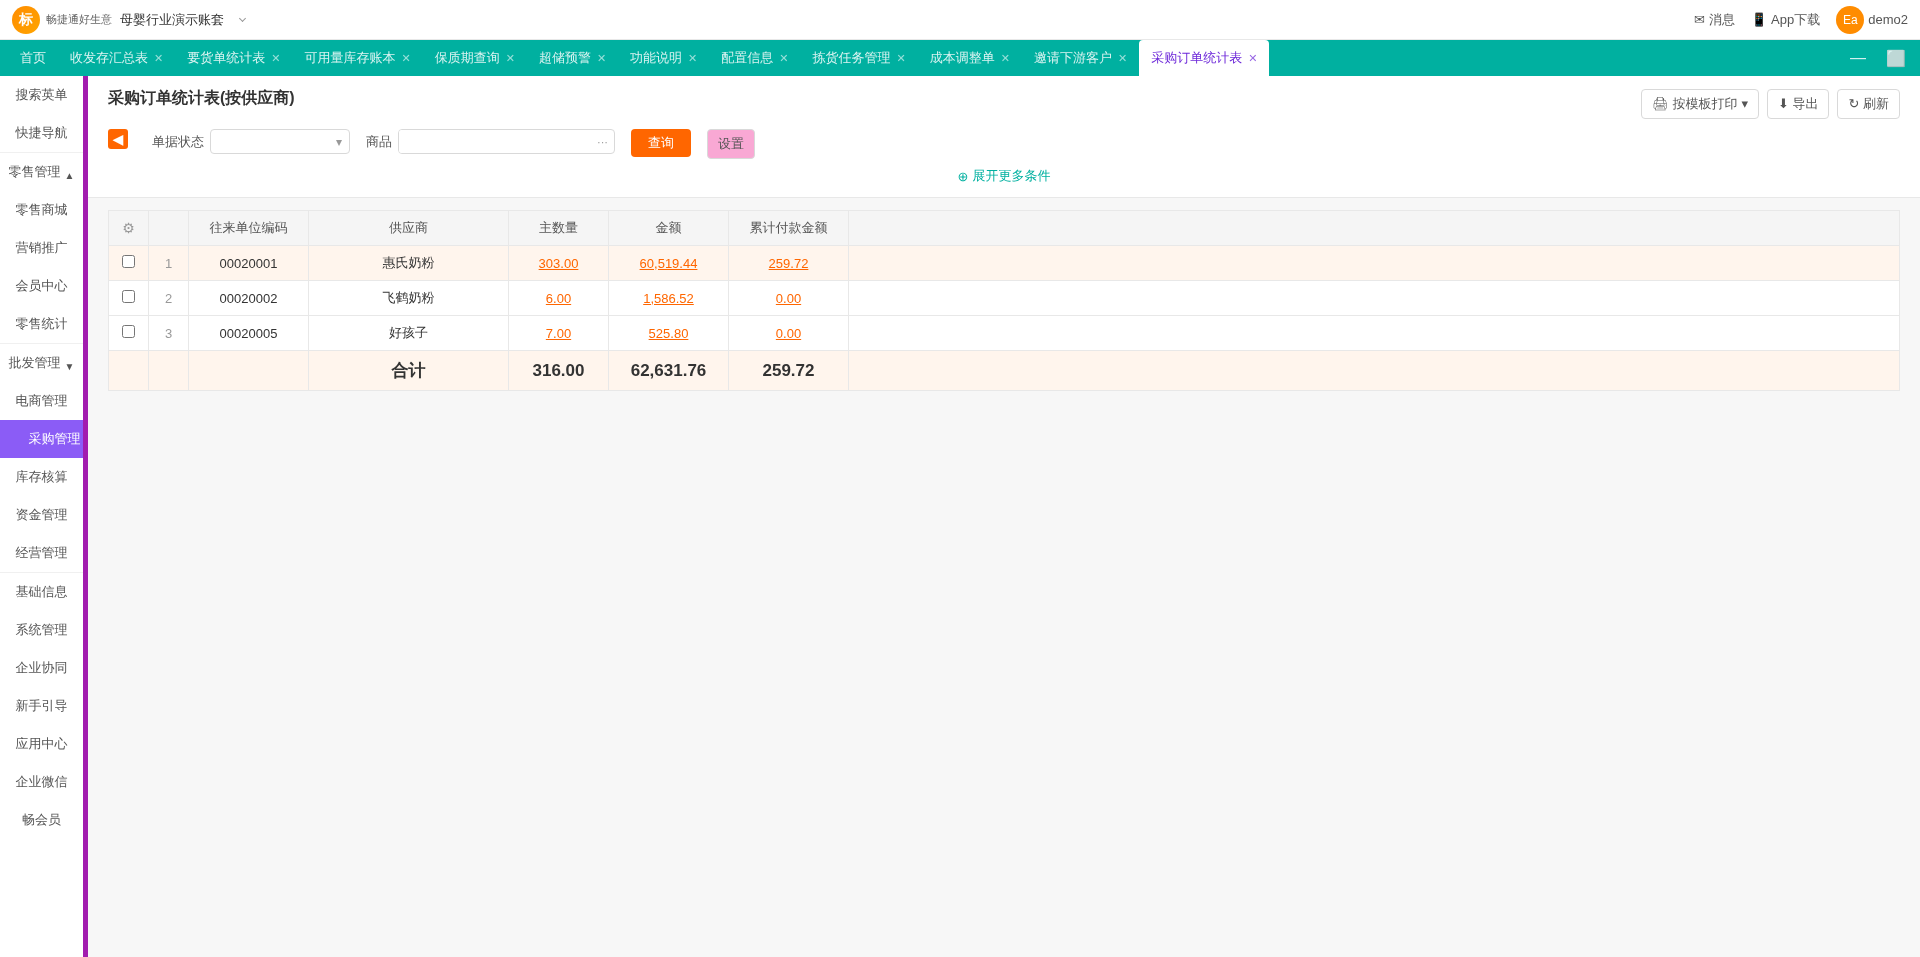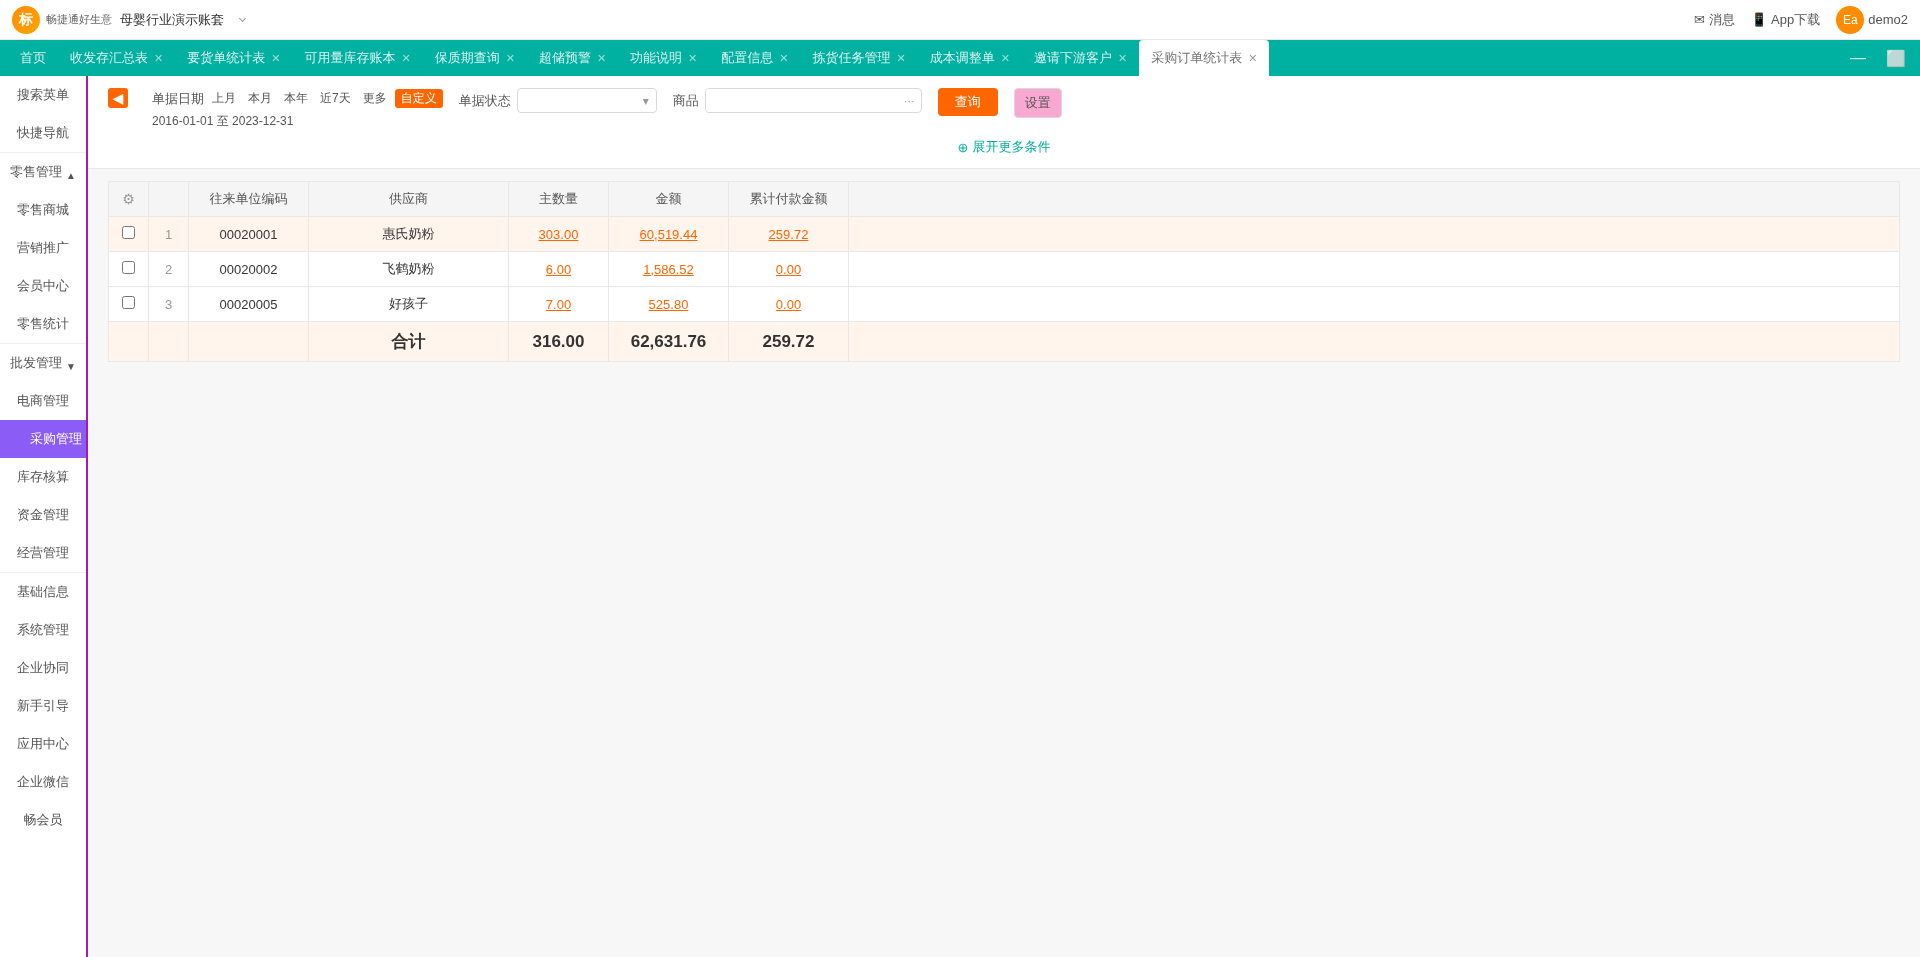--- a/index.html
+++ b/index.html
@@ -14,30 +14,30 @@
     .workspace-select { display: flex; align-items: center; gap: 16px; color: #555; cursor: pointer; font-size: 13px; }
     .workspace-select span { color: #333; }
     .chevron-down { border: solid #999; border-width: 0 1px 1px 0; display: inline-block; padding: 2px; transform: rotate(45deg); margin-bottom: 2px; }
     .top-bar-right { display: flex; align-items: center; gap: 16px; }
     .top-right-item { display: flex; align-items: center; gap: 4px; color: #555; cursor: pointer; font-size: 13px; }
     .avatar { width: 28px; height: 28px; background: #ff8c00; border-radius: 50%; display: flex; align-items: center; justify-content: center; color: #fff; font-size: 12px; }
 
     
     .nav-tabs { height: 36px; background: #00b0a0; display: flex; align-items: center; padding: 0 8px; flex-shrink: 0; overflow: hidden; }
     .nav-tab { padding: 0 12px; height: 36px; display: flex; align-items: center; color: rgba(255,255,255,0.85); cursor: pointer; font-size: 13px; white-space: nowrap; position: relative; }
-    .nav-tab.active { background: #fff; color: #737373; border-radius: 4px 4px 0 0; }
+    .nav-tab.active { background: #fff; color: #6d28d9; border-radius: 4px 4px 0 0; }
     .nav-tab .close-x { margin-left: 6px; font-size: 11px; opacity: 0.7; }
     .nav-tabs-actions { margin-left: auto; display: flex; align-items: center; gap: 8px; }
     .nav-action-btn { color: rgba(255,255,255,0.85); cursor: pointer; font-size: 16px; padding: 2px 6px; }
 
     
     .main-layout { display: flex; flex: 1; overflow: hidden; }
 
     
-    .sidebar { width: 88px; background: #fff; border-right: 2px solid #a21caf; display: flex; flex-direction: column; flex-shrink: 0; overflow-y: auto; }
+    .sidebar { width: 88px; background: #fff; border-right: 5px solid #a21caf; display: flex; flex-direction: column; flex-shrink: 0; overflow-y: auto; }
     .sidebar-item { padding: 10px 0; text-align: center; cursor: pointer; color: #555; font-size: 13px; transition: background 0.2s; }
     .sidebar-item.active { background: #8b5cf6; color: #fff; padding-left: 26px; }
     .sidebar-item.has-arrow { display: flex; align-items: flex-end; justify-content: center; gap: 4px; }
     .sidebar-section { border-top: 1px solid #f0f0f0; }
     .arrow-icon { font-size: 10px; }
 
     
     .content { flex: 1; display: flex; flex-direction: column; overflow: hidden; background: #f7f7f7; }
     .page-title { font-size: 16px; font-weight: bold; color: #333; margin-bottom: 10px; }
     .date-btn { color: #555; cursor: pointer; font-size: 12px; padding: 2px 4px; }
@@ -242,36 +242,42 @@
       <span>企业微信</span>
     </div>
     <div class="sidebar-item">
       <span>畅会员</span>
     </div>
   </div>
 
   <div class="content">
 
     <div class="page-top">
+      <div class="page-top-row1">
+        <h2 class="page-title">采购订单统计表(按供应商)</h2>
+        <div class="top-btn-group">
+          <button class="btn-template">
+            <span>🖨</span>
+            <span>按模板打印</span>
+            <span>▾</span>
+          </button>
+          <button class="btn-export">
+            <span>⬇</span>
+            <span>导出</span>
+          </button>
+          <button class="btn-refresh">
+            <span>↻</span>
+            <span>刷新</span>
+          </button>
+        </div>
+      </div>
       <div class="page-top-row2">
 
         <button class="orange-arrow">◀</button>
 
-        <div class="date-part">
-          <div class="date-shortcuts-row">
-            <span class="filter-field-label">单据日期</span>
-            <span class="date-btn">上月</span>
-            <span class="date-btn">本月</span>
-            <span class="date-btn">本年</span>
-            <span class="date-btn">近7天</span>
-            <span class="date-btn">更多</span>
-            <span class="date-tag">自定义</span>
-          </div>
-          <div class="date-range">2016-01-01 至 2023-12-31</div>
-        </div>
 
         <div class="filter-field">
           <span class="filter-field-label">单据状态</span>
           <div class="status-select-wrap">
             <select>
               <option value=""></option>
               <option value="pending">待审核</option>
               <option value="approved">已审核</option>
               <option value="closed">已关闭</option>
             </select>

